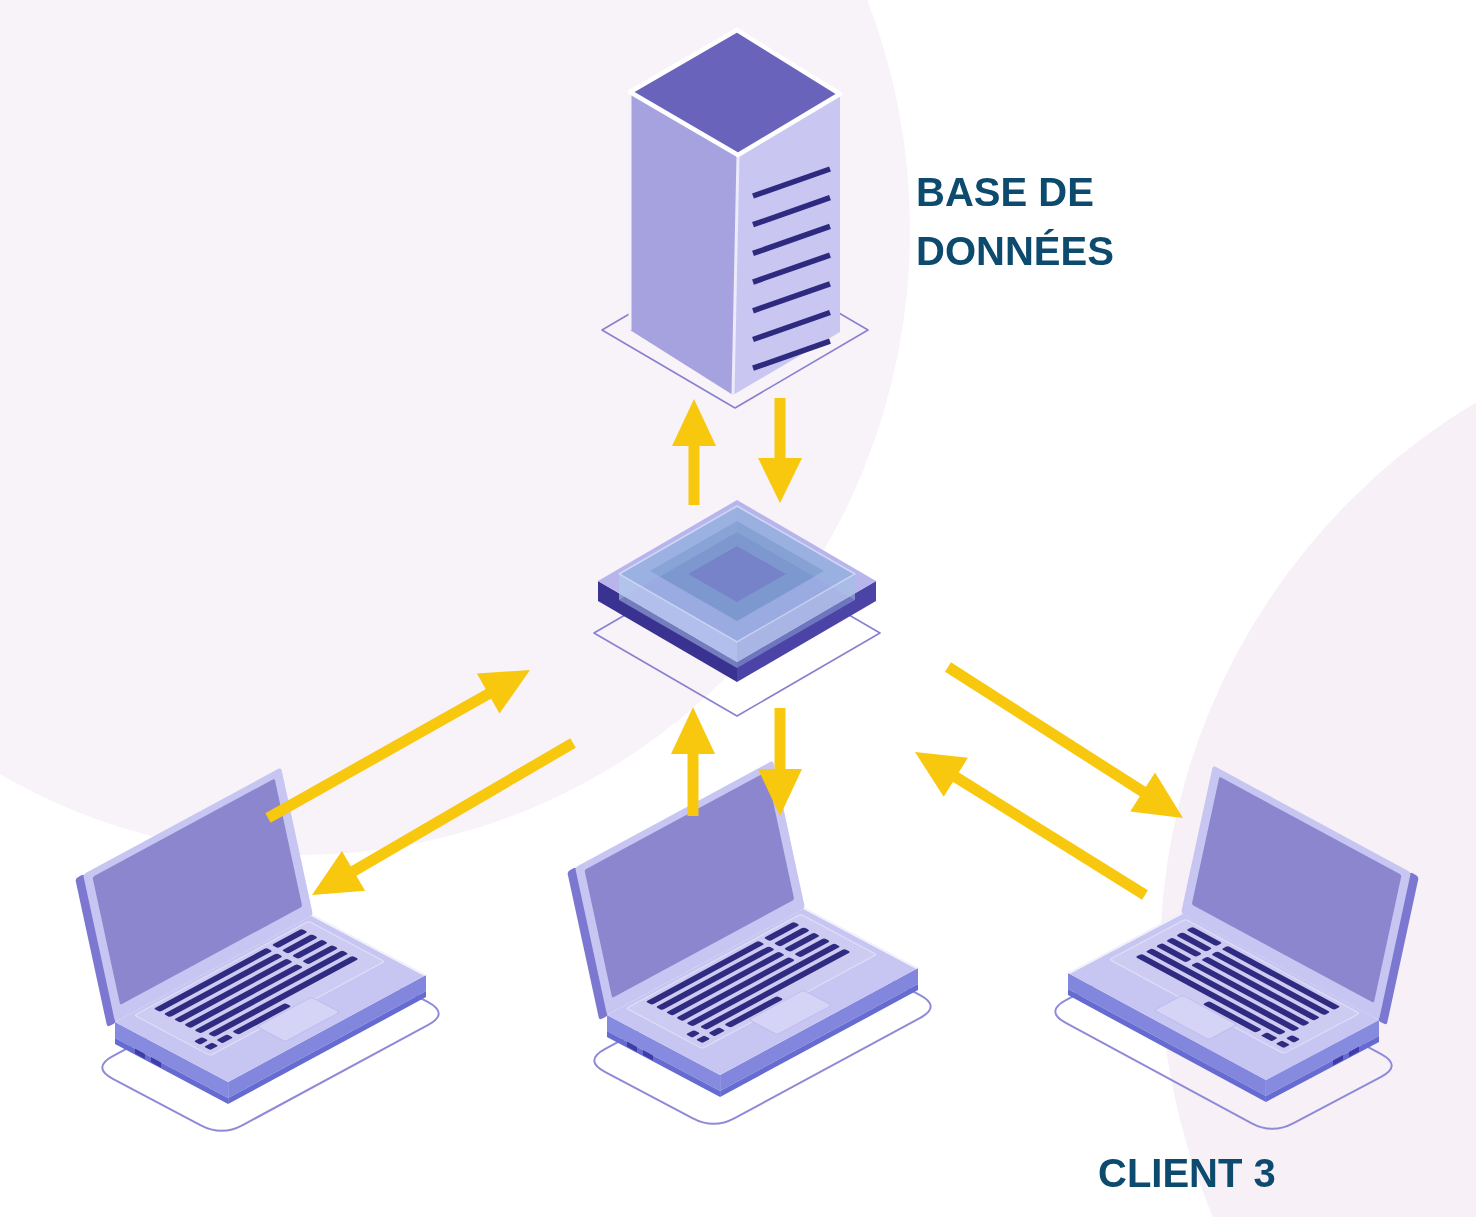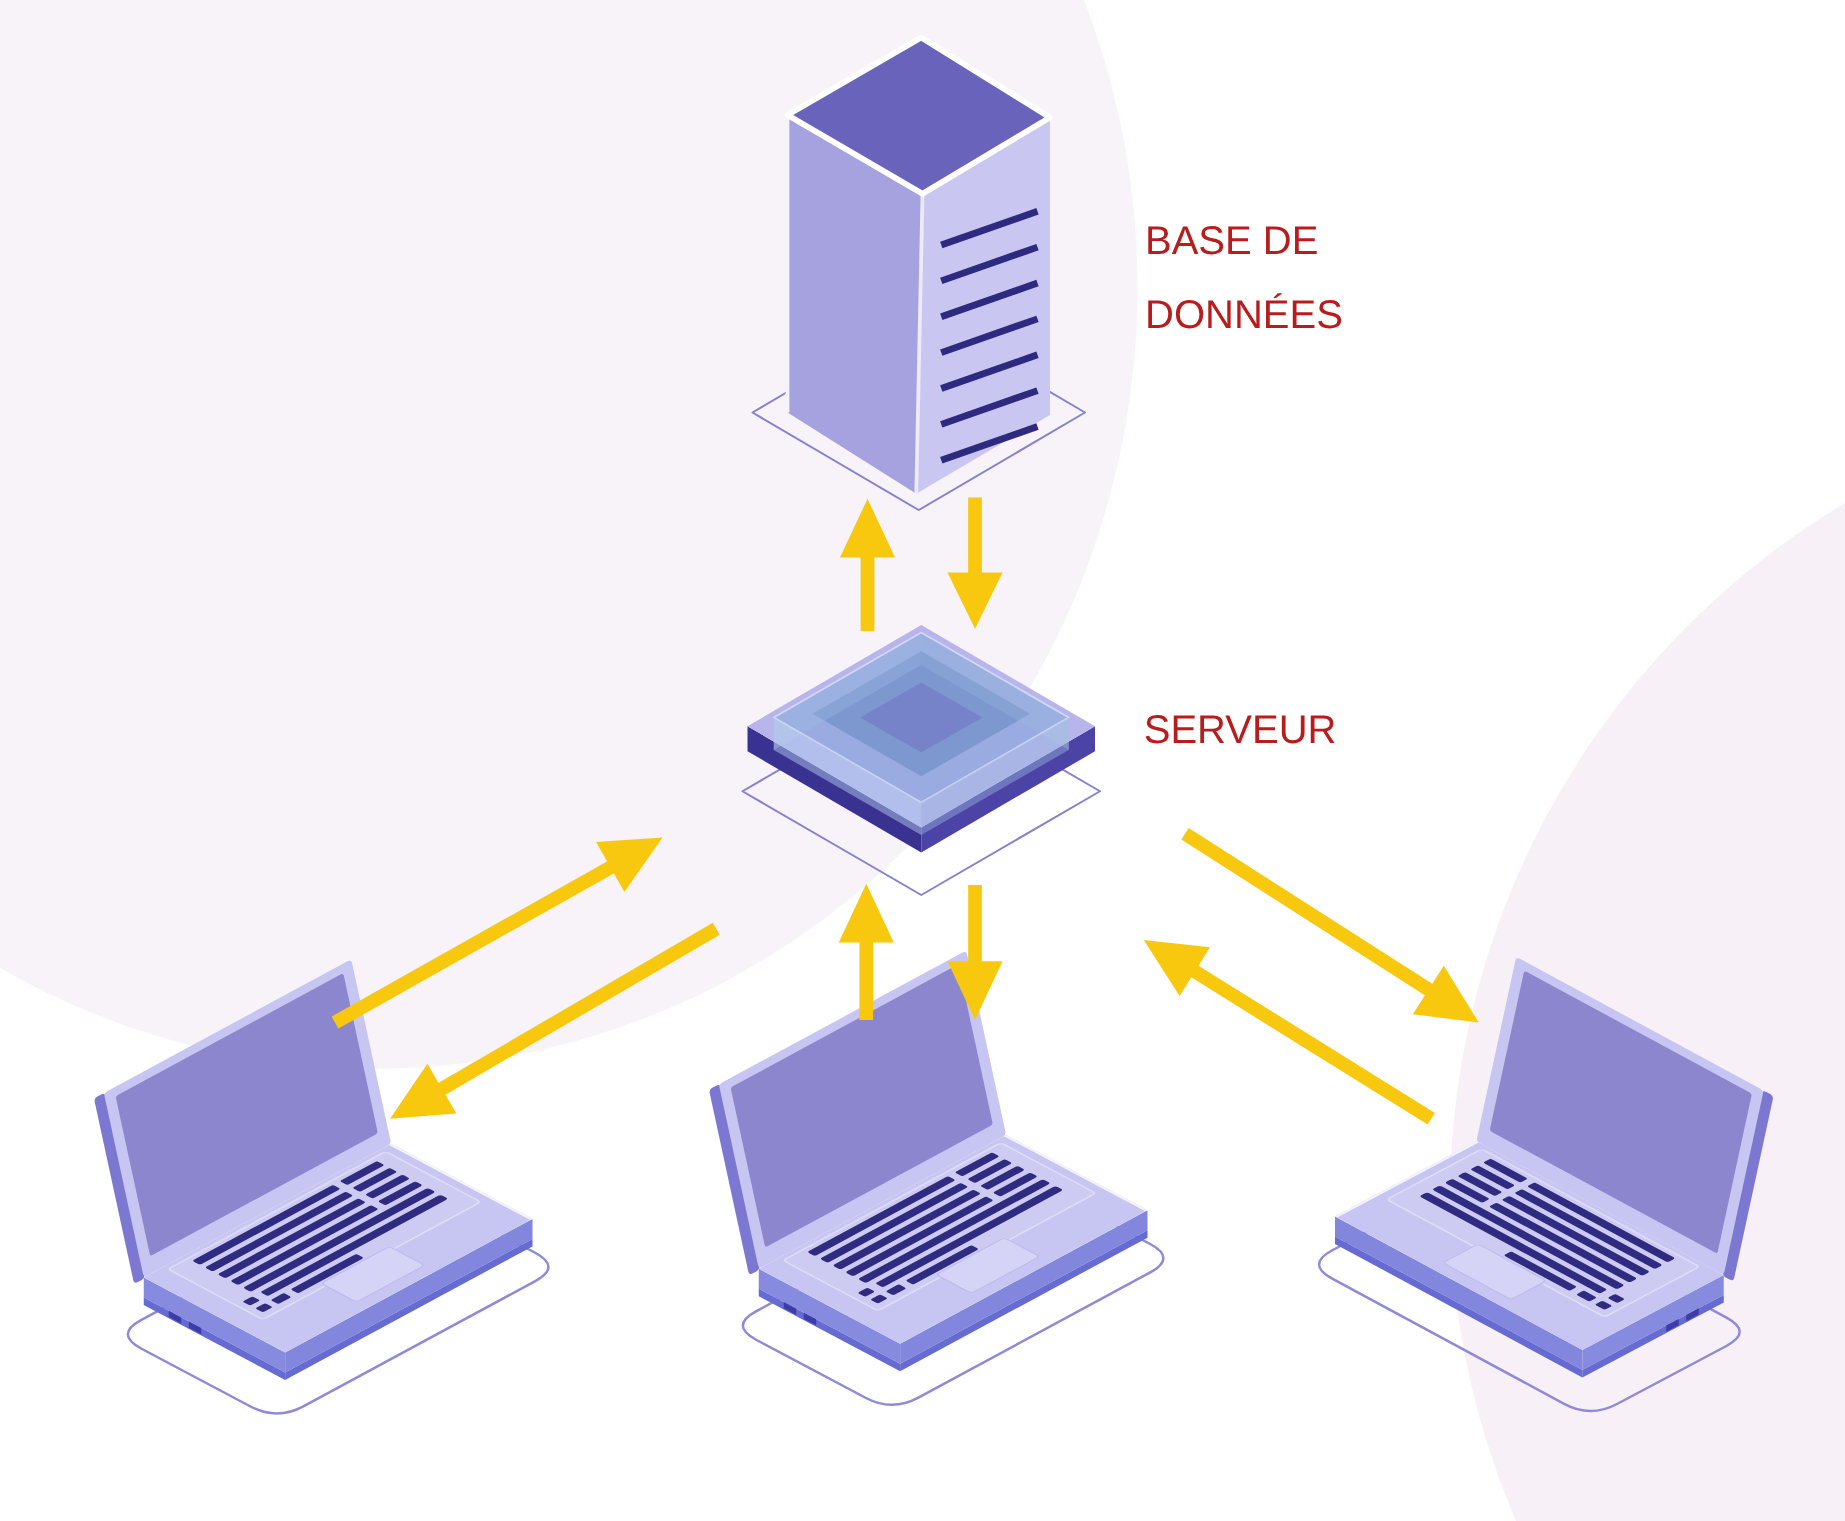--- a/index.html
+++ b/index.html
@@ -9,23 +9,23 @@
     overflow:hidden;
     background:#ffffff;
     font-family:"Liberation Sans", sans-serif;
   }
   .blob{position:absolute;border-radius:50%;}
   #blob-top-left{left:-310px;top:-395px;width:1220px;height:1250px;background:#f8f2f9;}
   #blob-bottom-right{left:1160px;top:310px;width:1300px;height:1300px;background:#f7f0f7;}
   #scene{position:absolute;left:0;top:0;}
   .node-label{
     position:absolute;
-    color:#b91c1c;
-    font-weight:400;
-    font-size:32px;
+    color:#0c4a6e;
+    font-weight:700;
+    font-size:40px;
     line-height:59px;
     letter-spacing:0px;
     white-space:pre-line;
   }
   #label-database{left:916px;top:163px;width:290px;}
   #label-server{left:915px;top:554px;width:400px;}
   #label-client1{left:130px;top:1144px;width:300px;}
   #label-client2{left:625px;top:1144px;width:300px;}
   #label-client3{left:1098px;top:1144px;width:300px;}
 </style>
@@ -155,15 +155,15 @@
         <polygon points="1183,818 1130.2,811.4 1155,772.6" stroke="none"></polygon>
       </g>
       <g>
         <line x1="1145" y1="895" x2="954" y2="776" stroke-width="11"></line>
         <polygon points="915,752 967.9,757.8 943.7,796.8" stroke="none"></polygon>
       </g>
     </g>
   </svg>
 
   <div id="label-database" class="node-label">BASE DE DONNÉES</div>
-  <div id="label-server" class="node-label">SERVEUR</div>
+  <div id="label-client3" class="node-label">CLIENT 3</div>
 
 </div>
 
 </body></html>

